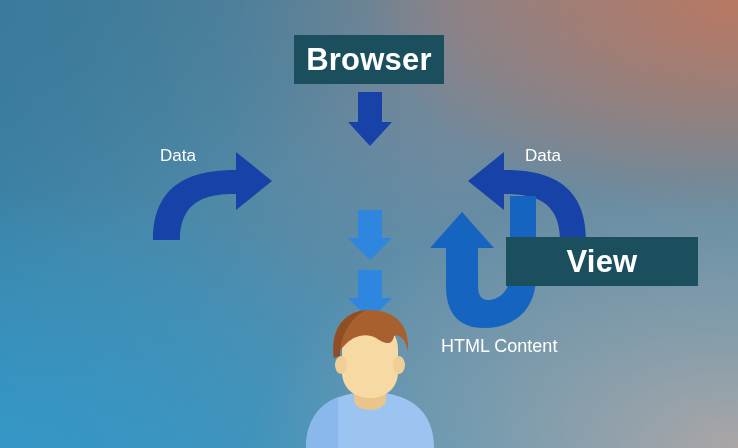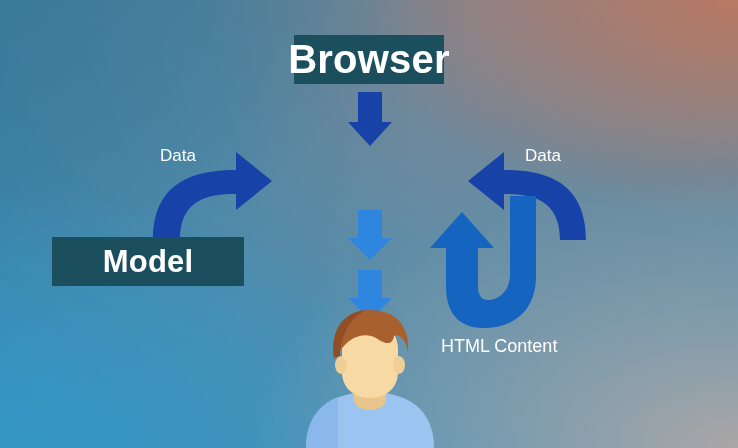--- a/index.html
+++ b/index.html
@@ -48,21 +48,21 @@
     position: absolute;
     display: flex;
     align-items: center;
     justify-content: center;
     background: #1c4f5e;
     color: #ffffff;
     font-weight: bold;
     letter-spacing: 0.2px;
     box-sizing: border-box;
   }
-  #box-browser   { left: 294px; top: 35px;  width: 150px; height: 49px; font-size: 40px; }
+  #box-browser   { left: 294px; top: 35px;  width: 150px; height: 49px; font-size: 31px; }
   #box-controller{ left: 268px; top: 153px; width: 194px; height: 48px; font-size: 32px; }
   #box-model     { left: 52px;  top: 237px; width: 192px; height: 49px; font-size: 31px; }
   #box-view      { left: 506px; top: 237px; width: 192px; height: 49px; font-size: 31px; }
 
   .label {
     position: absolute;
     color: #ffffff;
     font-weight: normal;
     white-space: nowrap;
   }
@@ -156,22 +156,22 @@
         <path d="M 334 358 C 330 326, 346 310, 370 310 C 396 310, 410 326, 408 352
                  C 406 340, 400 334, 394 336 C 392 348, 382 342, 376 338
                  C 366 332, 352 336, 344 346 C 340 350, 337 354, 334 358 Z" fill="#A9602F"></path>
         <path d="M 334 358 C 330 330, 344 312, 366 310 C 350 318, 340 336, 340 356 Z" fill="#8F4E24"></path>
       </g>
     </svg>
 
     <div class="box" id="box-browser">Browser</div>
 
 
-    <div class="box" id="box-model">Model</div>
 
+    <div class="box" id="box-view">View</div>
 
     <div class="label" id="label-data-left">Data</div>
 
     <div class="label" id="label-data-right">Data</div>
 
     <div class="label" id="label-html-content">HTML Content</div>
 
   </div>
 </div>
 

